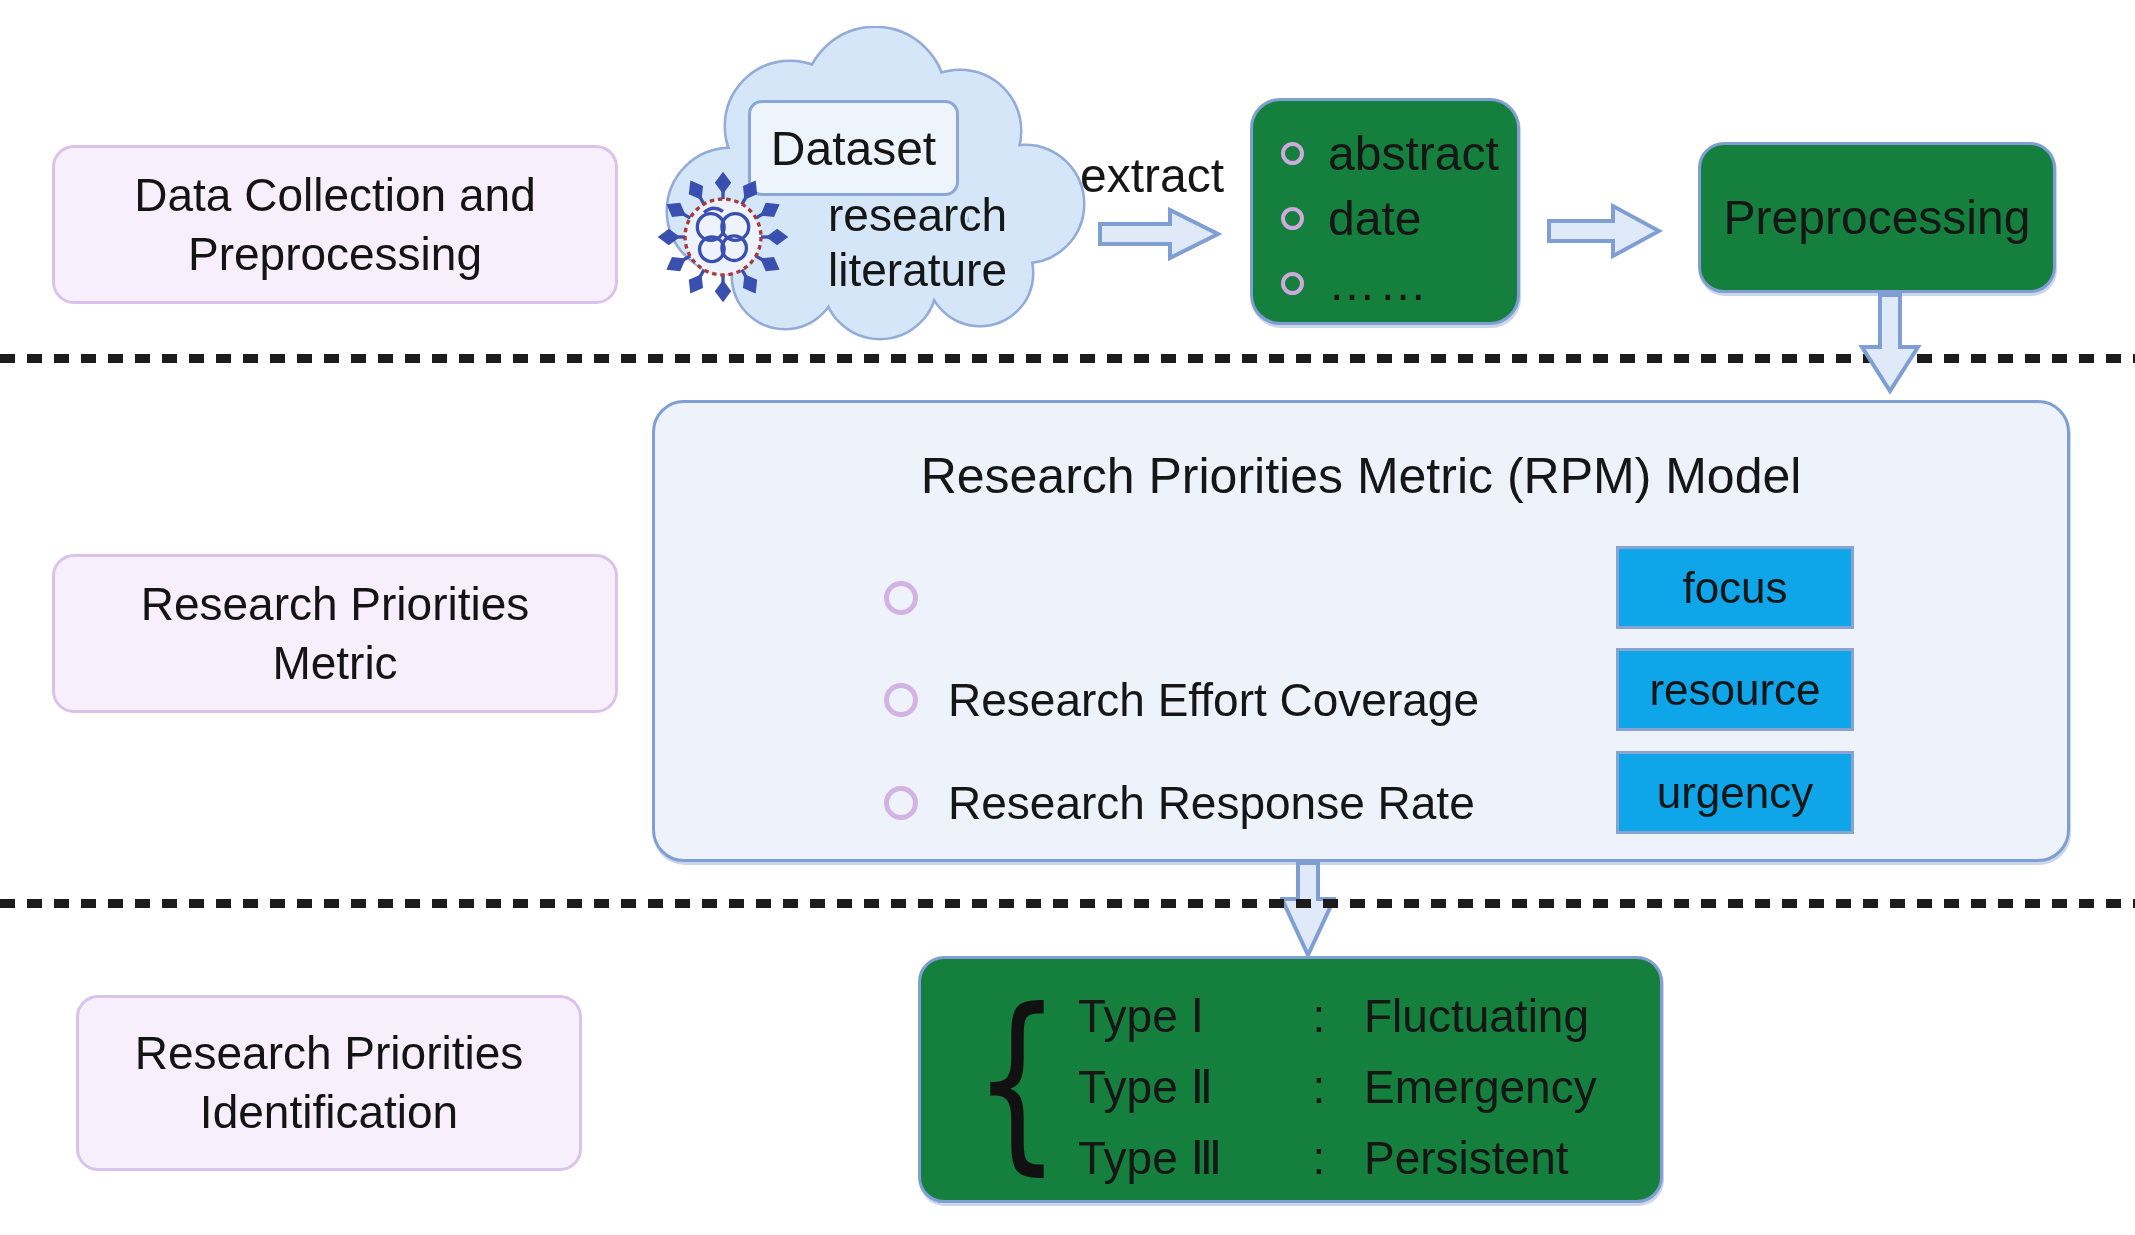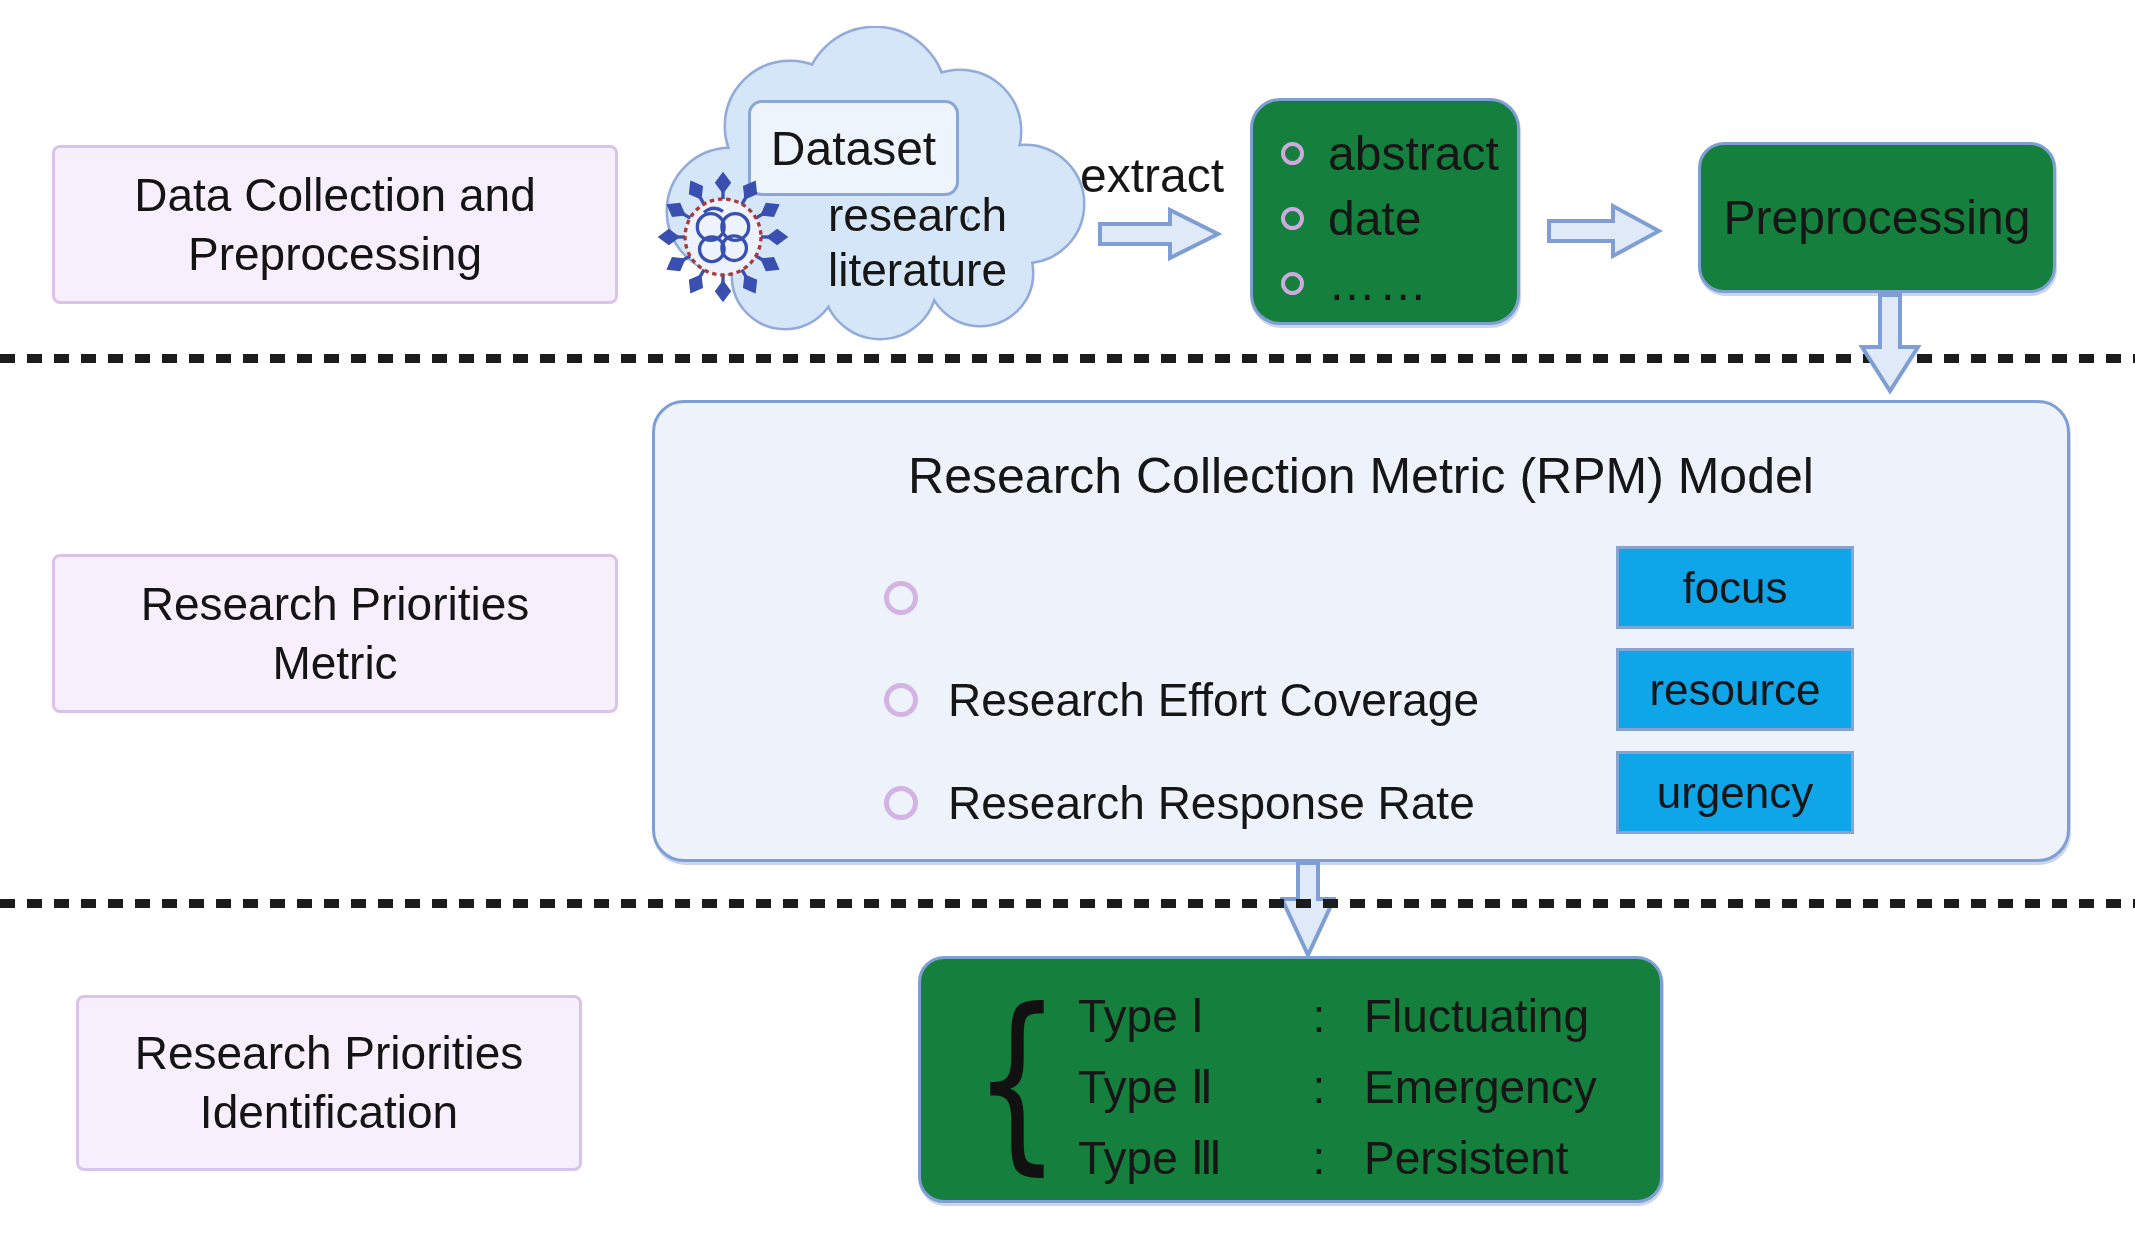--- a/index.html
+++ b/index.html
@@ -4,21 +4,21 @@
 <style>
   html,body{margin:0;padding:0;background:#ffffff;}
   #stage{
     position:relative; width:2135px; height:1235px; background:#ffffff;
     font-family:"Liberation Sans","DejaVu Sans",sans-serif; color:#161616;
     overflow:hidden;
   }
   .abs{position:absolute;}
   
   .stage-label{
-    background:#f7effb; border:3px solid #d9c3ea; border-radius:8px;
+    background:#f7effb; border:3px solid #d9c3ea; border-radius:22px;
     display:flex; flex-direction:column; align-items:center; justify-content:center;
     font-size:46px; line-height:1.28; text-align:center; color:#141414;
   }
   
   .blue-box{
     background:#15803d; border:3.5px solid #7f9ed4; border-radius:26px;
     box-shadow:1px 3px 0 rgba(140,165,210,.45);
   }
   
   .dash-line{
@@ -171,21 +171,21 @@
   </svg>
 
   <div class="abs dash-line" style="top:354px; z-index:1;"></div>
 
   <div class="abs stage-label" style="left:52px; top:554px; width:560px; height:153px;">
     <span>Research Priorities</span>
     <span>Metric</span>
   </div>
 
   <div class="abs blue-box rpm-box" style="left:652px; top:400px; width:1418px; height:462px; box-sizing:border-box;">
-    <div class="abs rpm-title">Research Collection Metric (RPM) Model</div>
+    <div class="abs rpm-title">Research Priorities Metric (RPM) Model</div>
 
     <div class="abs rpm-row" style="left:229px; top:163px;">
       <span class="bullet-lg"></span>
     </div>
     <div class="abs rpm-row" style="left:229px; top:265px;">
       <span class="bullet-lg"></span>
       <span class="rpm-label">Research Effort Coverage</span>
     </div>
     <div class="abs rpm-row" style="left:229px; top:368px;">
       <span class="bullet-lg"></span>

